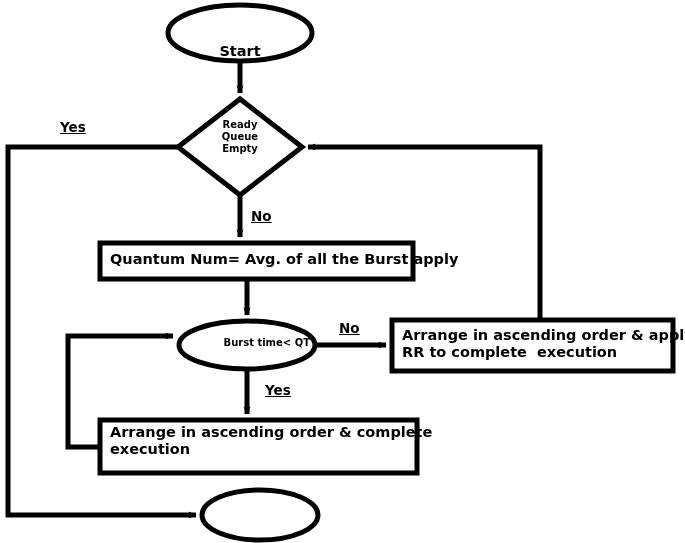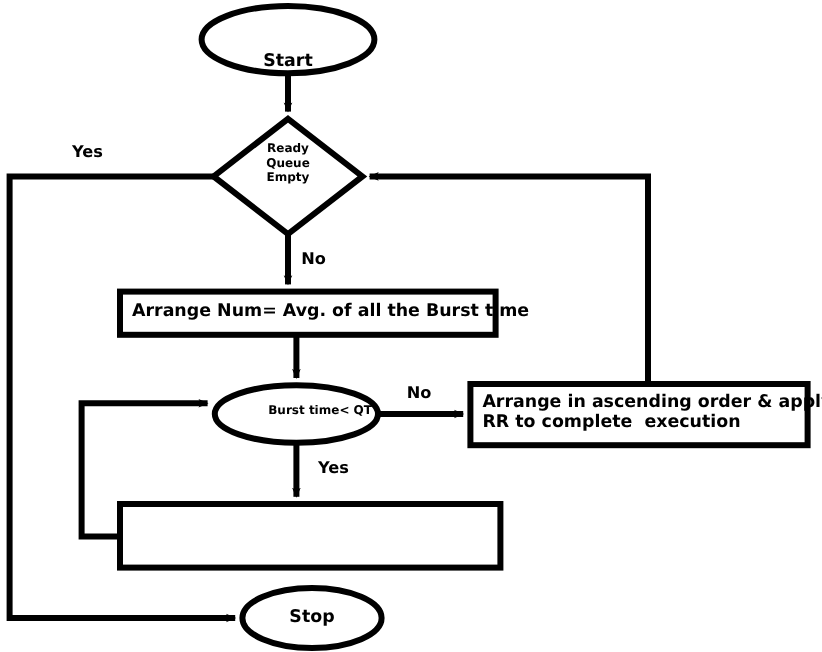--- a/index.html
+++ b/index.html
@@ -31,20 +31,21 @@
     line-height: 1.18;
     pointer-events: none;
   }
   .edge-label {
     position: absolute;
     color: #000000;
     font-weight: bold;
     font-size: 13.5px;
     font-family: "DejaVu Sans", sans-serif;
     white-space: pre;
+    text-decoration: underline;
   }
   .terminal-label {
     font-size: 14.5px;
     text-align: center;
   }
   .decision-label {
     font-size: 10px;
     text-align: center;
   }
   .process-label {
@@ -107,29 +108,30 @@
 
     <polyline points="100,447 68,447 68,336 173,336" fill="none" stroke="#000000" stroke-width="5" marker-end="url(#arrowhead)"></polyline>
   </svg>
 
   <div class="node-text terminal-label t-start">Start</div>
 
   <div class="node-text decision-label t-ready">Ready
 Queue
 Empty</div>
 
-  <div class="node-text process-label t-quantum">Arrange Num= Avg. of all the Burst time</div>
+  <div class="node-text process-label t-quantum">Quantum Num= Avg. of all the Burst apply</div>
 
   <div class="node-text decision-label t-burst">Burst time&lt; QT</div>
 
   <div class="node-text process-label t-rr">Arrange in ascending order &amp; apply
 RR to complete  execution</div>
 
+  <div class="node-text process-label t-asc">Arrange in ascending order &amp; complete
+execution</div>
 
-  <div class="node-text terminal-label t-stop">Stop</div>
 
   <div class="edge-label l-yes-top">Yes</div>
 
   <div class="edge-label l-no-mid">No</div>
 
   <div class="edge-label l-no-right">No</div>
 
   <div class="edge-label l-yes-lower">Yes</div>
 
 </div>

